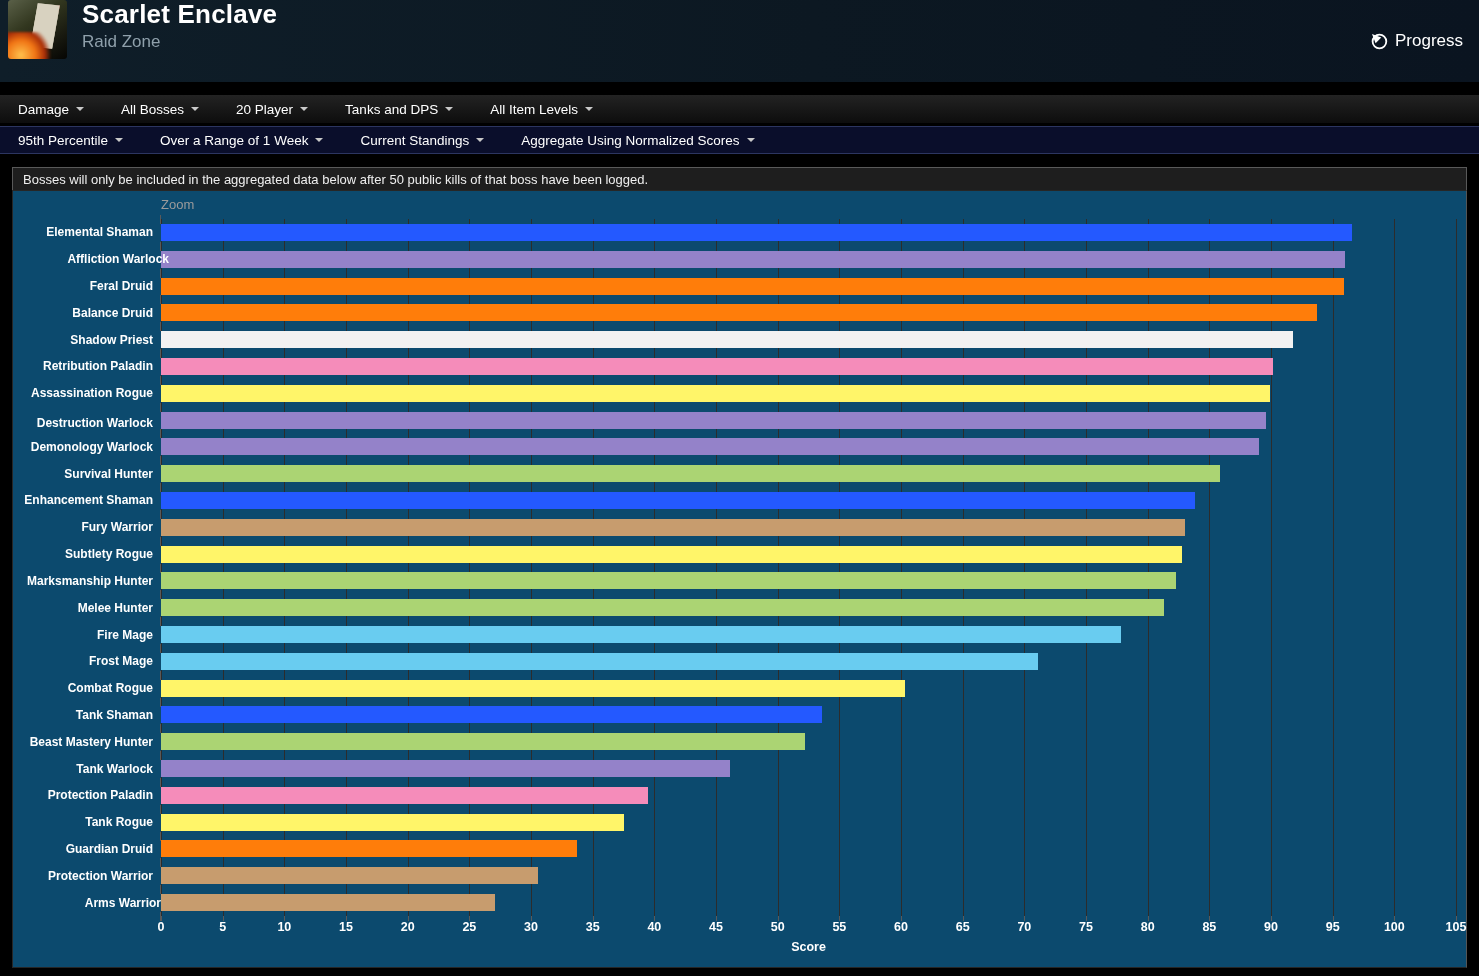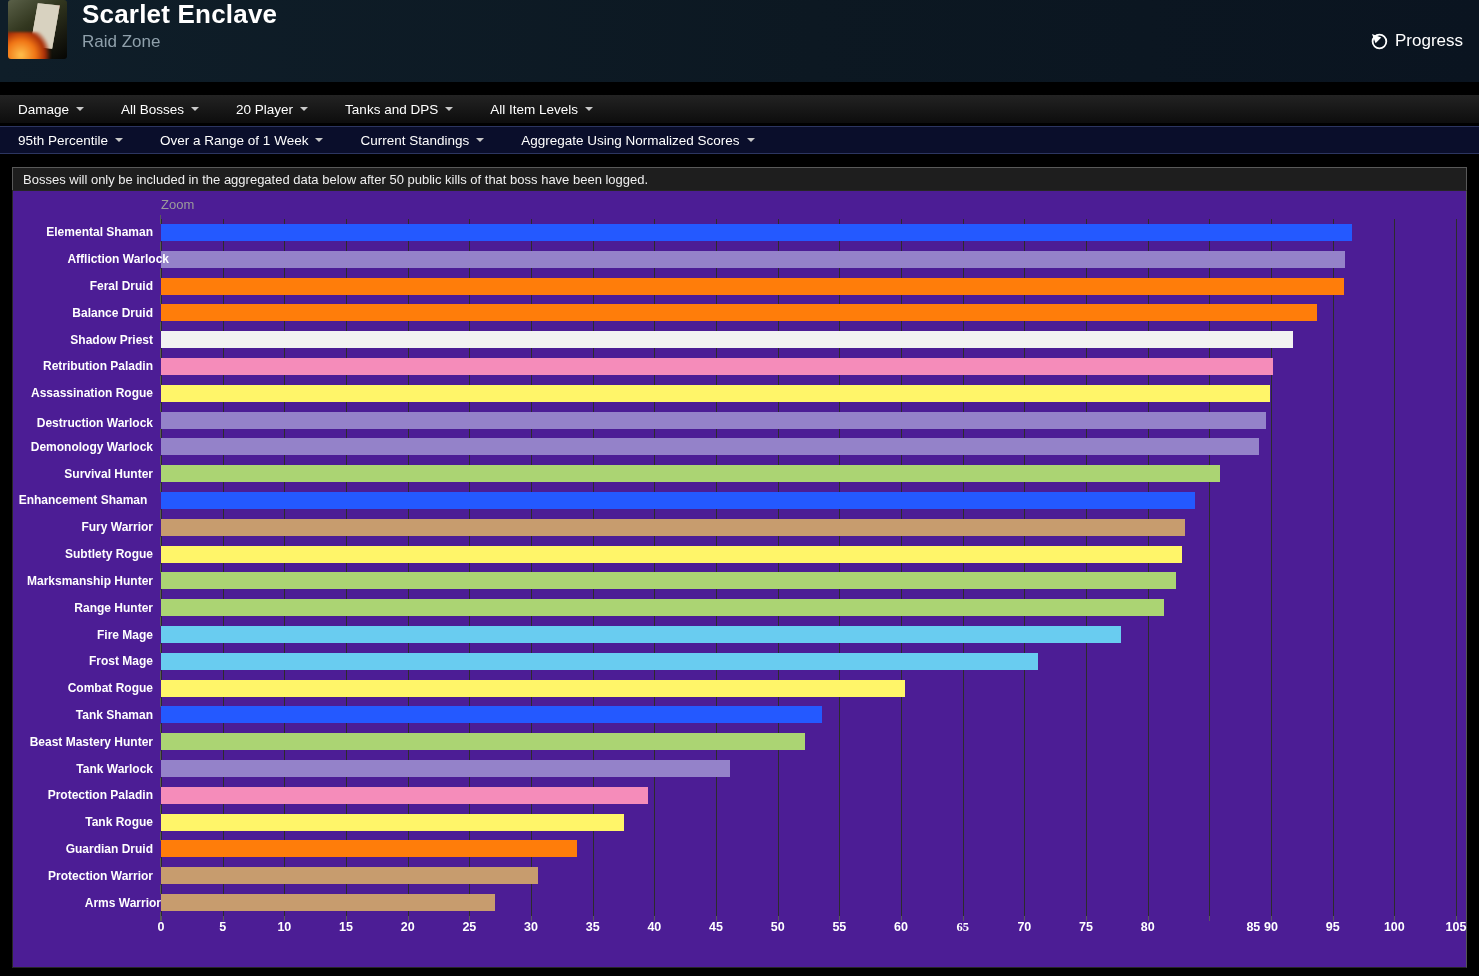--- a/index.html
+++ b/index.html
@@ -57,21 +57,21 @@
   }
   
   .notice-bar{
     margin:13px 12px 0 12px;height:23px;line-height:23px;
     background:#1e1e1e;border:1px solid #595959;
     font-size:13px;color:#efefef;padding-left:10px;
   }
   
   .chart-wrap{
     position:absolute;left:12px;right:12px;top:190px;height:778px;
-    background:#4c1d95;border:1px solid #262626;border-right-color:#555;box-sizing:border-box;
+    background:#0c4a6e;border:1px solid #262626;border-right-color:#555;box-sizing:border-box;
   }
   .zoom-label{position:absolute;left:148px;top:6px;font-size:13px;color:#9b9b9b;}
   .plot{position:absolute;left:148px;top:28px;width:1295px;height:697px;}
   .gridline{position:absolute;top:0;bottom:0;width:1px;background:#2c2c2c;}
   .ytick{position:absolute;width:1px;height:9px;background:#5a5a5a;left:-1px;}
   .bar{position:absolute;height:17px;left:0;}
   .cat-label{
     position:absolute;left:0;width:140px;text-align:right;
     font-size:12px;font-weight:700;color:#fff;line-height:16px;
   }
@@ -257,45 +257,46 @@
       <div class="xlabel" style="left: 14.2857%; text-align: center;">15</div>
       <div class="xlabel" style="left: 19.0476%;">20</div>
       <div class="xlabel" style="left: 23.8095%;">25</div>
       <div class="xlabel" style="left: 28.5714%;">30</div>
       <div class="xlabel" style="left: 33.3333%;">35</div>
       <div class="xlabel" style="left: 38.0952%;">40</div>
       <div class="xlabel" style="left: 42.8571%;">45</div>
       <div class="xlabel" style="left: 47.619%;">50</div>
       <div class="xlabel" style="left: 52.381%; text-align: right;">55</div>
       <div class="xlabel" style="left: 57.1429%;">60</div>
-      <div class="xlabel" style="left: 61.9048%; font-family: Liberation Serif, serif;">65</div>
+      <div class="xlabel" style="left: 61.9048%;">65</div>
       <div class="xlabel" style="left: 66.6667%;">70</div>
       <div class="xlabel" style="left: 71.4286%;">75</div>
       <div class="xlabel" style="left: 76.1905%;">80</div>
-      <div class="xlabel" style="left: 80.9524%; margin-left: 44px;">85</div>
+      <div class="xlabel" style="left: 80.9524%;">85</div>
       <div class="xlabel" style="left: 85.7143%;">90</div>
       <div class="xlabel" style="left: 90.4762%;">95</div>
       <div class="xlabel" style="left: 95.2381%;">100</div>
       <div class="xlabel" style="left: 100%;">105</div>
     </div>
+  <div class="score-label">Score</div>
 <div class="cat-label" style="top: 33.4038px;">Elemental Shaman</div>
     <div class="cat-label" style="top: 60.2115px; margin-left: 16px;">Affliction Warlock</div>
     <div class="cat-label" style="top: 87.0192px;">Feral Druid</div>
     <div class="cat-label" style="top: 113.827px;">Balance Druid</div>
     <div class="cat-label" style="top: 140.635px;">Shadow Priest</div>
     <div class="cat-label" style="top: 167.442px;">Retribution Paladin</div>
     <div class="cat-label" style="top: 194.25px;">Assassination Rogue</div>
     <div class="cat-label" style="top: 224px;">Destruction Warlock</div>
     <div class="cat-label" style="top: 247.865px;">Demonology Warlock</div>
     <div class="cat-label" style="top: 274.673px;">Survival Hunter</div>
-    <div class="cat-label" style="top: 301.481px; text-align: center;">Enhancement Shaman</div>
+    <div class="cat-label" style="top: 301.481px;">Enhancement Shaman</div>
     <div class="cat-label" style="top: 328.288px;">Fury Warrior</div>
     <div class="cat-label" style="top: 355.096px;">Subtlety Rogue</div>
     <div class="cat-label" style="top: 381.904px;">Marksmanship Hunter</div>
-    <div class="cat-label" style="top: 408.712px;">Range Hunter</div>
+    <div class="cat-label" style="top: 408.712px;">Melee Hunter</div>
     <div class="cat-label" style="top: 435.519px;">Fire Mage</div>
     <div class="cat-label" style="top: 462.327px;">Frost Mage</div>
     <div class="cat-label" style="top: 489.135px;">Combat Rogue</div>
     <div class="cat-label" style="top: 515.942px;">Tank Shaman</div>
     <div class="cat-label" style="top: 542.75px;">Beast Mastery Hunter</div>
     <div class="cat-label" style="top: 569.558px;">Tank Warlock</div>
     <div class="cat-label" style="top: 596.365px;">Protection Paladin</div>
     <div class="cat-label" style="top: 623.173px;">Tank Rogue</div>
     <div class="cat-label" style="top: 649.981px;">Guardian Druid</div>
     <div class="cat-label" style="top: 676.788px; text-align: right;">Protection Warrior</div>

